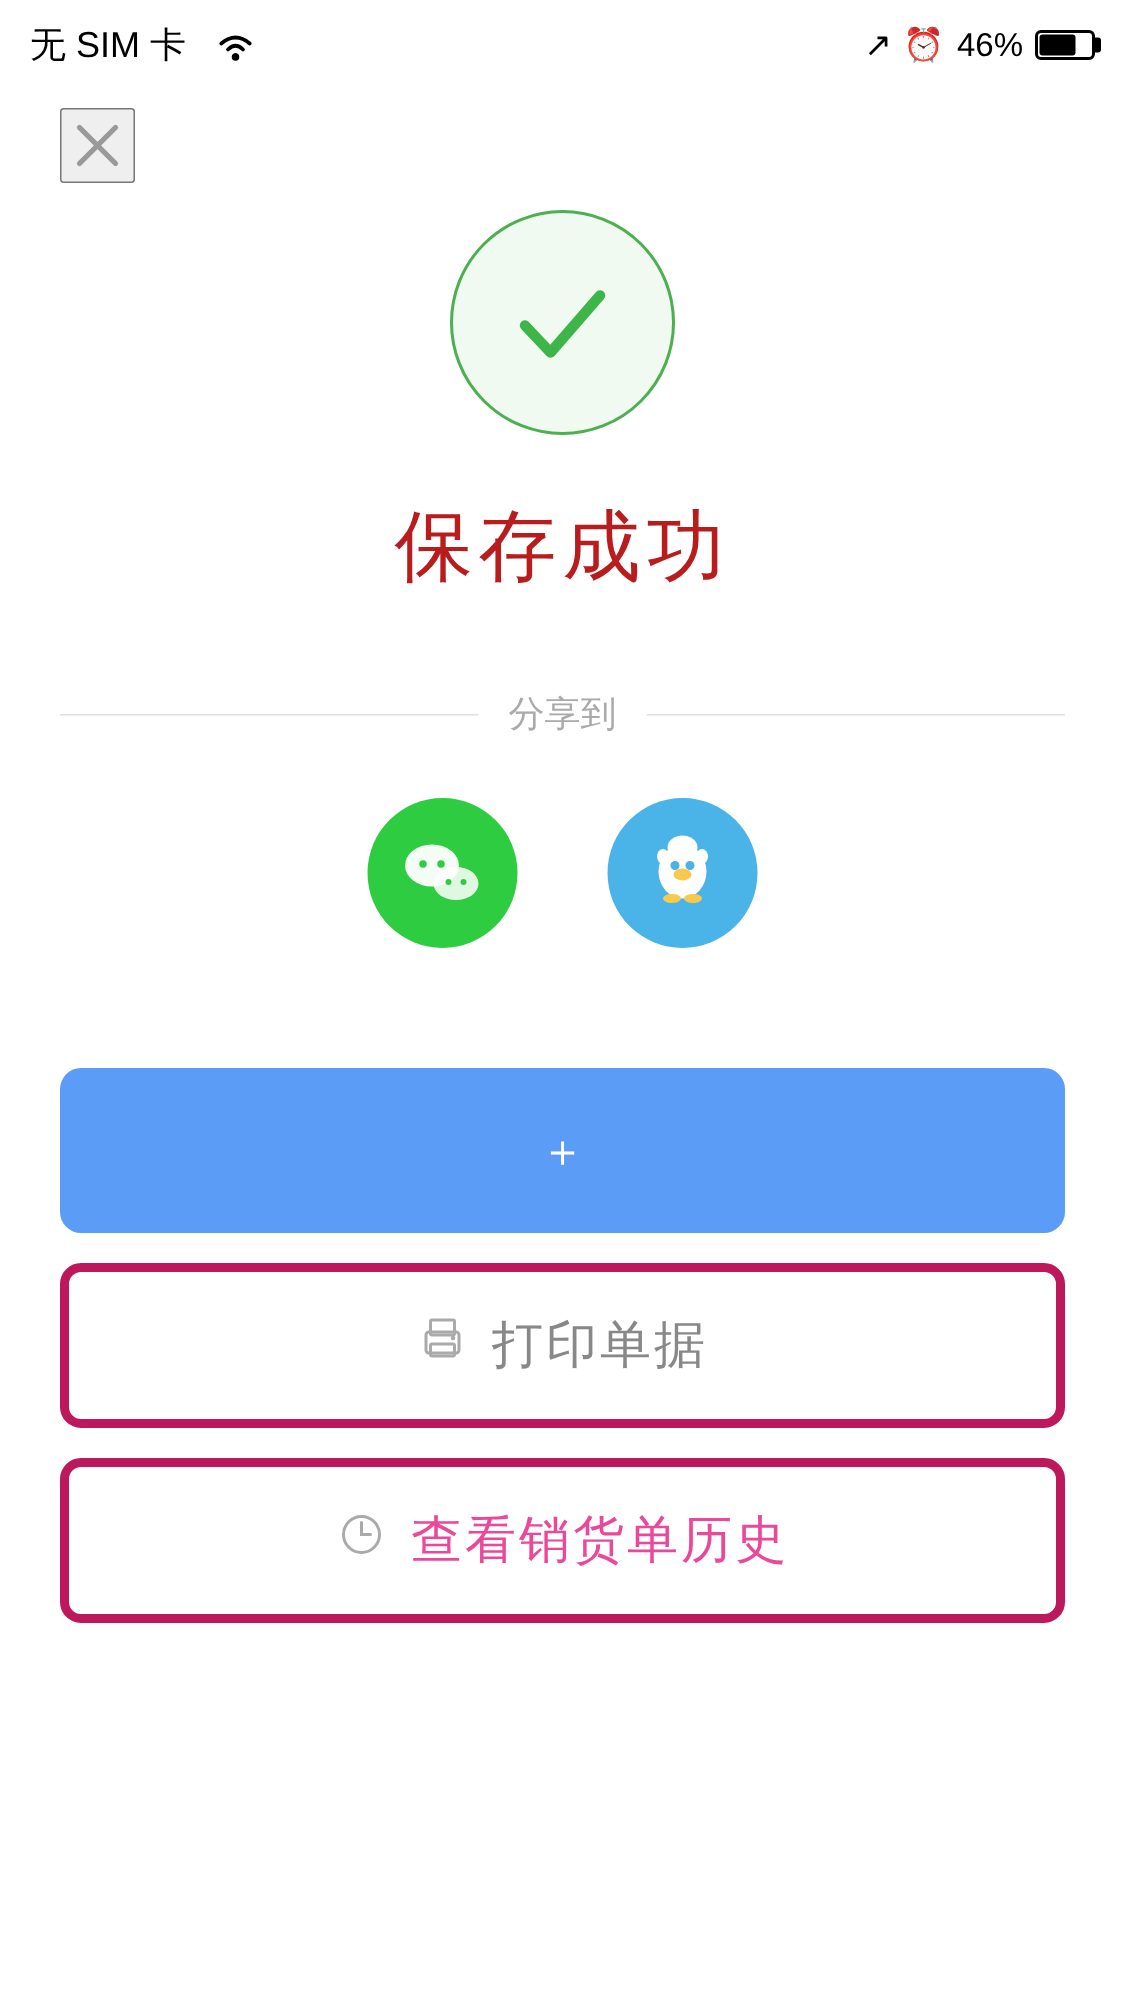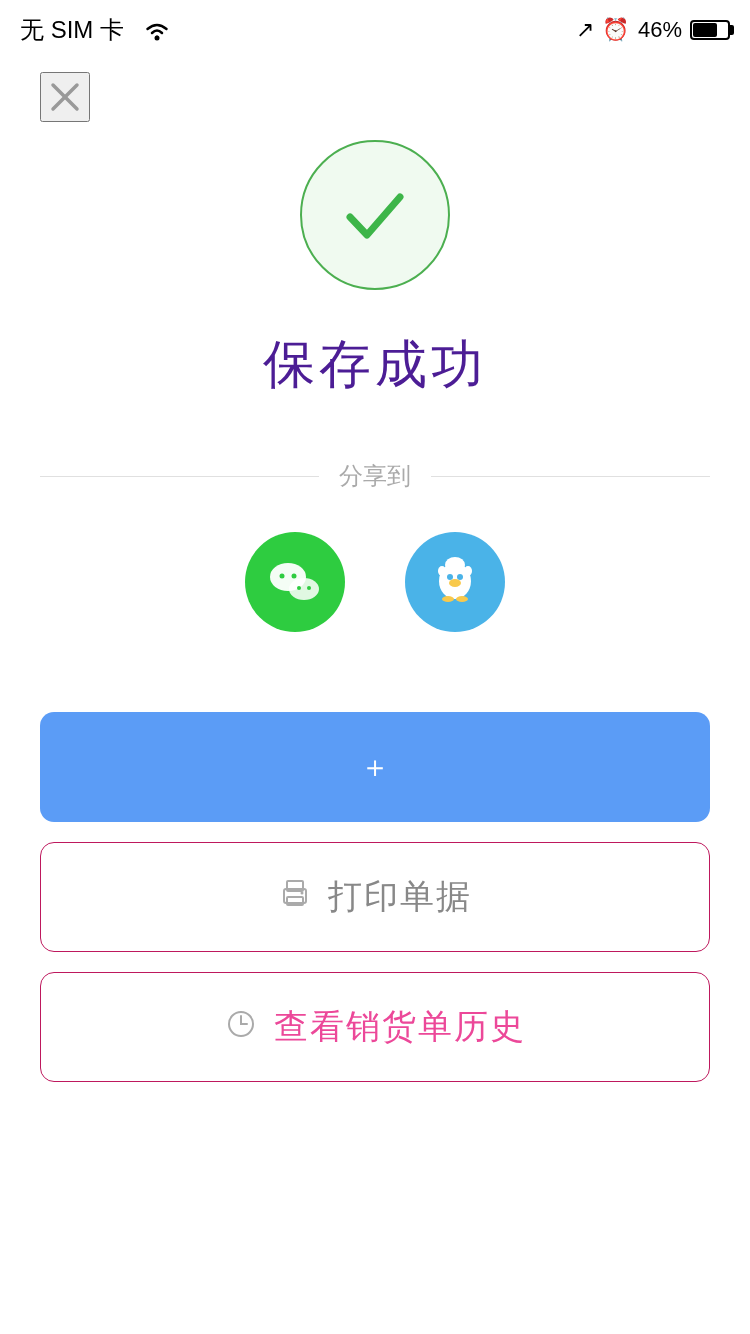--- a/index.html
+++ b/index.html
@@ -131,21 +131,21 @@
       stroke-width: 6;
       fill: none;
       stroke-linecap: round;
       stroke-linejoin: round;
     }
 
     
     .success-title {
       font-size: 52px;
       font-weight: 500;
-      color: #4c1d95;
+      color: #b91c1c;
       margin-bottom: 60px;
       letter-spacing: 4px;
     }
 
     
     .share-section {
       width: 100%;
       display: flex;
       flex-direction: column;
       align-items: center;
@@ -216,21 +216,21 @@
       font-size: 34px;
       cursor: pointer;
     }
     .action-btn-primary {
       background: #5b9cf6;
       color: #fff;
     }
     .action-btn-secondary {
       background: #fff;
       color: #666;
-      border: 1px solid #be185d;
+      border: 6px solid #be185d;
     }
     .btn-icon {
       font-size: 30px;
     }
   </style>
 </head>
 <body>
 
 <div class="status-bar">
   <div class="status-left">

